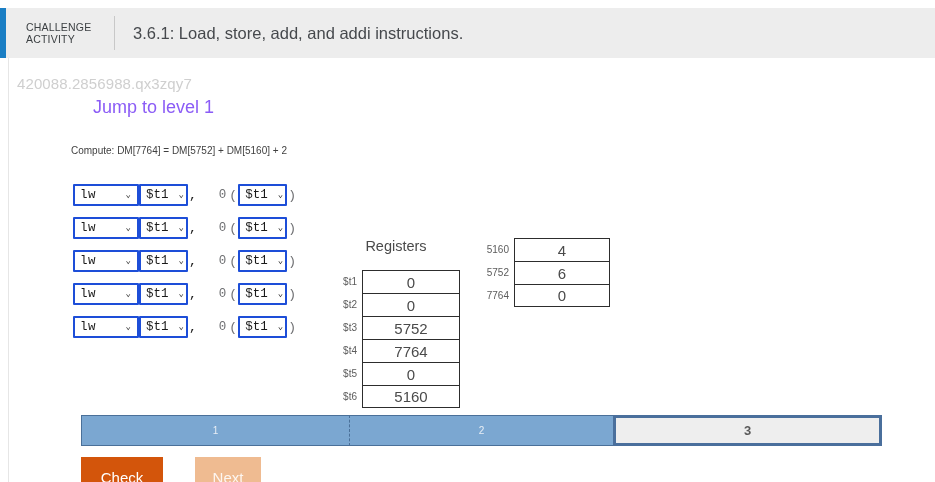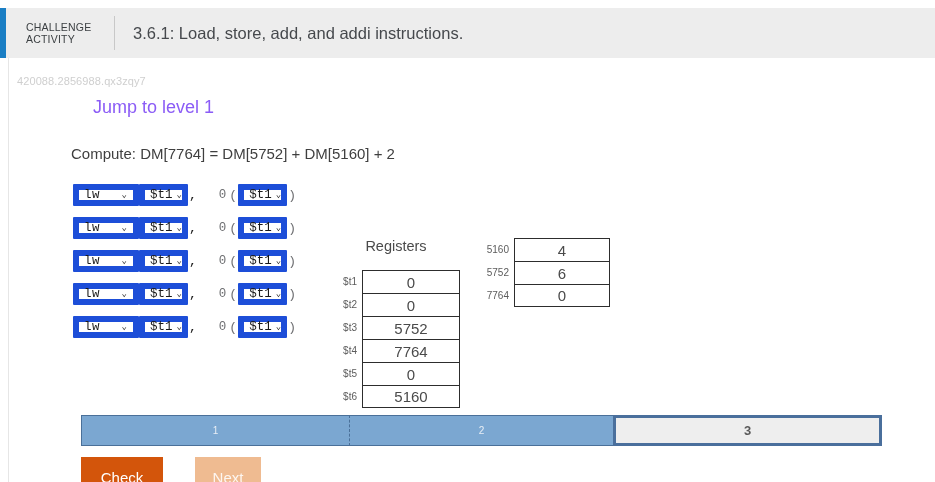--- a/index.html
+++ b/index.html
@@ -58,56 +58,56 @@
   .panel {
     position: absolute;
     left: 8px; top: 58px;
     width: 927px; height: 424px;
     background: #ffffff;
     border-left: 1px solid #e6e6e6;
   }
   .activity-id {
     position: absolute;
     left: 8px; top: 17px;
-    font-size: 11px;
+    font-size: 15px;
     color: #cfcfcf;
     letter-spacing: 0.1px;
   }
   .jump-link {
     position: absolute;
     left: 84px; top: 39px;
     font-size: 18px;
     color: #8b5cf6;
     cursor: pointer;
   }
   .compute-line {
     position: absolute;
     left: 62px; top: 87px;
-    font-size: 15px;
+    font-size: 10px;
     color: #3f3f3f;
     white-space: nowrap;
   }
 
   
   .instructions {
     position: absolute;
     left: 64px; top: 126px;
   }
   .instr-row {
     display: flex;
     align-items: center;
     height: 22px;
     margin-bottom: 11px;
   }
   .sel {
     font-family: "Liberation Mono", monospace;
     font-size: 12.5px;
     color: #1a1a1a;
     background: #ffffff;
-    border: 6px solid #1d4ed8;
+    border: 2px solid #1d4ed8;
     border-radius: 1px;
     height: 22px;
     padding: 0 2px 0 5px;
     display: flex;
     align-items: center;
     cursor: pointer;
   }
   .sel .sel-val { flex: 1 1 auto; white-space: nowrap; }
   .sel .chev {
     font-size: 9px;

